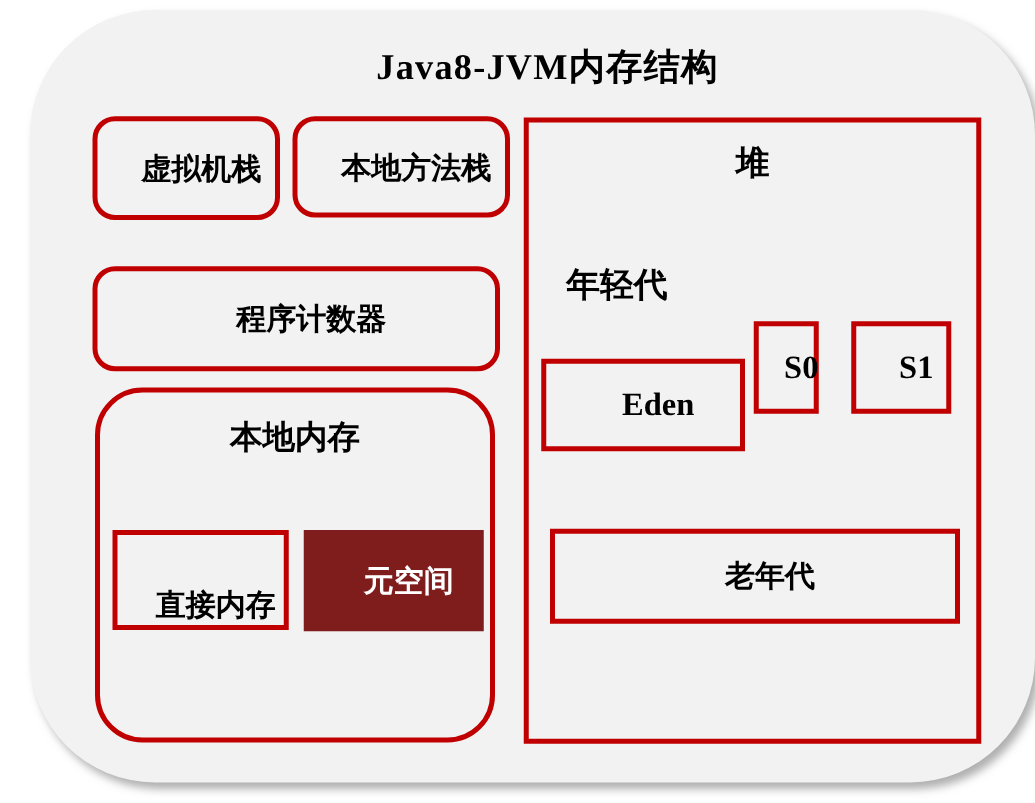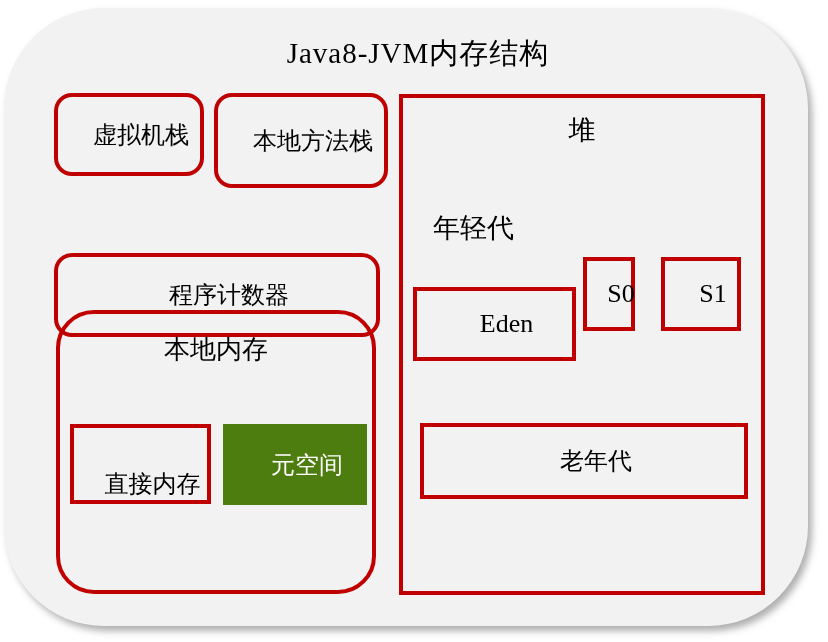--- a/index.html
+++ b/index.html
@@ -10,27 +10,28 @@
   .canvas {
     position: relative;
     width: 828px;
     height: 642px;
     font-family: "Liberation Serif", "DejaVu Serif", serif;
     color: #000000;
     overflow: hidden;
   }
   .panel {
     position: absolute;
-    left: 4px;
+    left: 24px;
     top: 8px;
     width: 804px;
     height: 618px;
     background: #F2F2F2;
     border-radius: 100px;
     box-shadow: 4px 5px 7px rgba(110, 110, 110, 0.55);
+    font-weight: bold;
   }
   .title {
     position: absolute;
     left: 0;
     top: 26px;
     width: 828px;
     text-align: center;
     font-size: 29px;
     letter-spacing: 1px;
   }
@@ -41,39 +42,39 @@
     display: flex;
     align-items: center;
     justify-content: center;
     font-size: 24px;
     text-align: center;
     padding-left: 24px;
   }
   .rounded { border-radius: 18px; }
 
   .vm-stack            { left: 50px;  top: 85px;  width: 150px; height: 83px; }
-  .native-method-stack { left: 210px; top: 85px;  width: 174px; height: 95px; }
-  .pc-register         { left: 50px;  top: 205px; width: 326px; height: 84px; margin-top: 40px; }
+  .native-method-stack { left: 210px; top: 85px;  width: 174px; height: 81px; }
+  .pc-register         { left: 50px;  top: 205px; width: 326px; height: 84px; }
 
   .native-memory {
     left: 52px; top: 302px; width: 320px; height: 284px;
     border-radius: 38px;
     display: block;
   }
   .native-memory-label {
     position: absolute;
     left: 0; top: 18px;
     width: 100%;
     text-align: center;
     font-size: 26px;
   }
   .direct-memory { left: 10px;  top: 110px; width: 141px; height: 80px; align-items: flex-end; }
   .metaspace {
     left: 163px; top: 110px; width: 144px; height: 81px;
-    background: #4d7c0f;
+    background: #7f1d1d;
     color: #FFFFFF;
     border: none;
   }
 
   .heap {
     left: 395px; top: 86px; width: 366px; height: 501px;
     display: block;
   }
   .heap-label {
     position: absolute;

